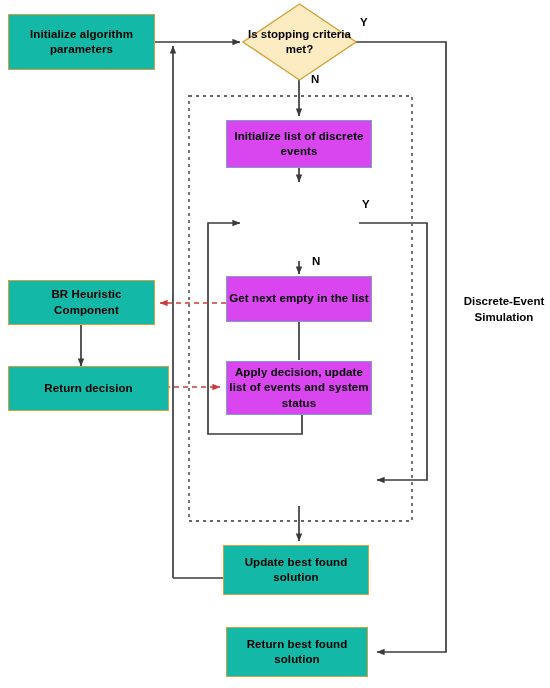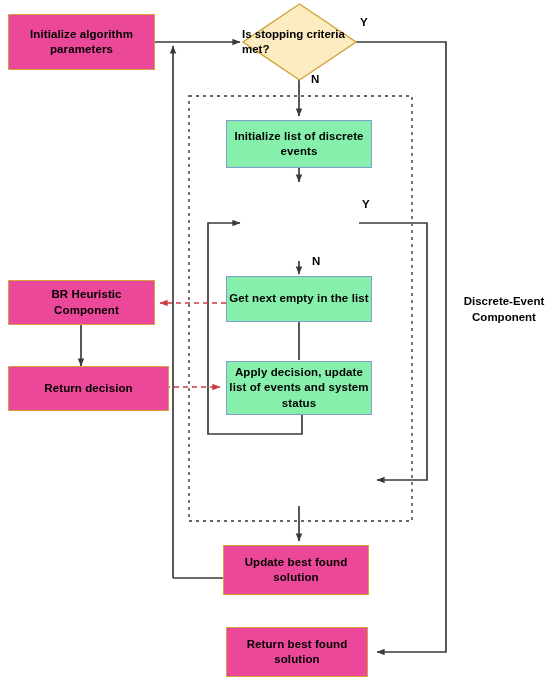--- a/index.html
+++ b/index.html
@@ -32,44 +32,45 @@
     align-items: center;
     justify-content: center;
     text-align: center;
     font-size: 11.5px;
     font-weight: bold;
     color: #000000;
     line-height: 1.32;
     letter-spacing: 0.1px;
   }
   .node-yellow {
-    background: #ec4899;
+    background: #14b8a6;
     border: 1px solid #d3a23a;
   }
   .node-blue {
-    background: #86efac;
+    background: #d946ef;
     border: 1px solid #7e9fce;
   }
   .diamond-wrap {
     position: absolute;
   }
   .diamond-wrap svg {
     position: absolute;
     left: 0;
     top: 0;
   }
   .diamond-label {
     position: absolute;
     left: 0;
     top: 0;
     width: 100%;
     height: 100%;
     display: flex;
     align-items: center;
     justify-content: center;
+    text-align: center;
     font-size: 11.5px;
     font-weight: bold;
     color: #000000;
     line-height: 1.32;
   }
   .edge-label {
     position: absolute;
     font-size: 11.5px;
     font-weight: bold;
     color: #000000;
@@ -160,15 +161,15 @@
 
 
   <div class="edge-label" style="left:360px; top:16px;">Y</div>
 
   <div class="edge-label" style="left:311px; top:73px;">N</div>
 
   <div class="edge-label" style="left:362px; top:198px;">Y</div>
 
   <div class="edge-label" style="left:312px; top:255px;">N</div>
 
-  <div class="group-label" style="left:462px; top:294px; width:84px;">Discrete-Event Component</div>
+  <div class="group-label" style="left:462px; top:294px; width:84px;">Discrete-Event Simulation</div>
 
 </div>
 
 </body></html>

